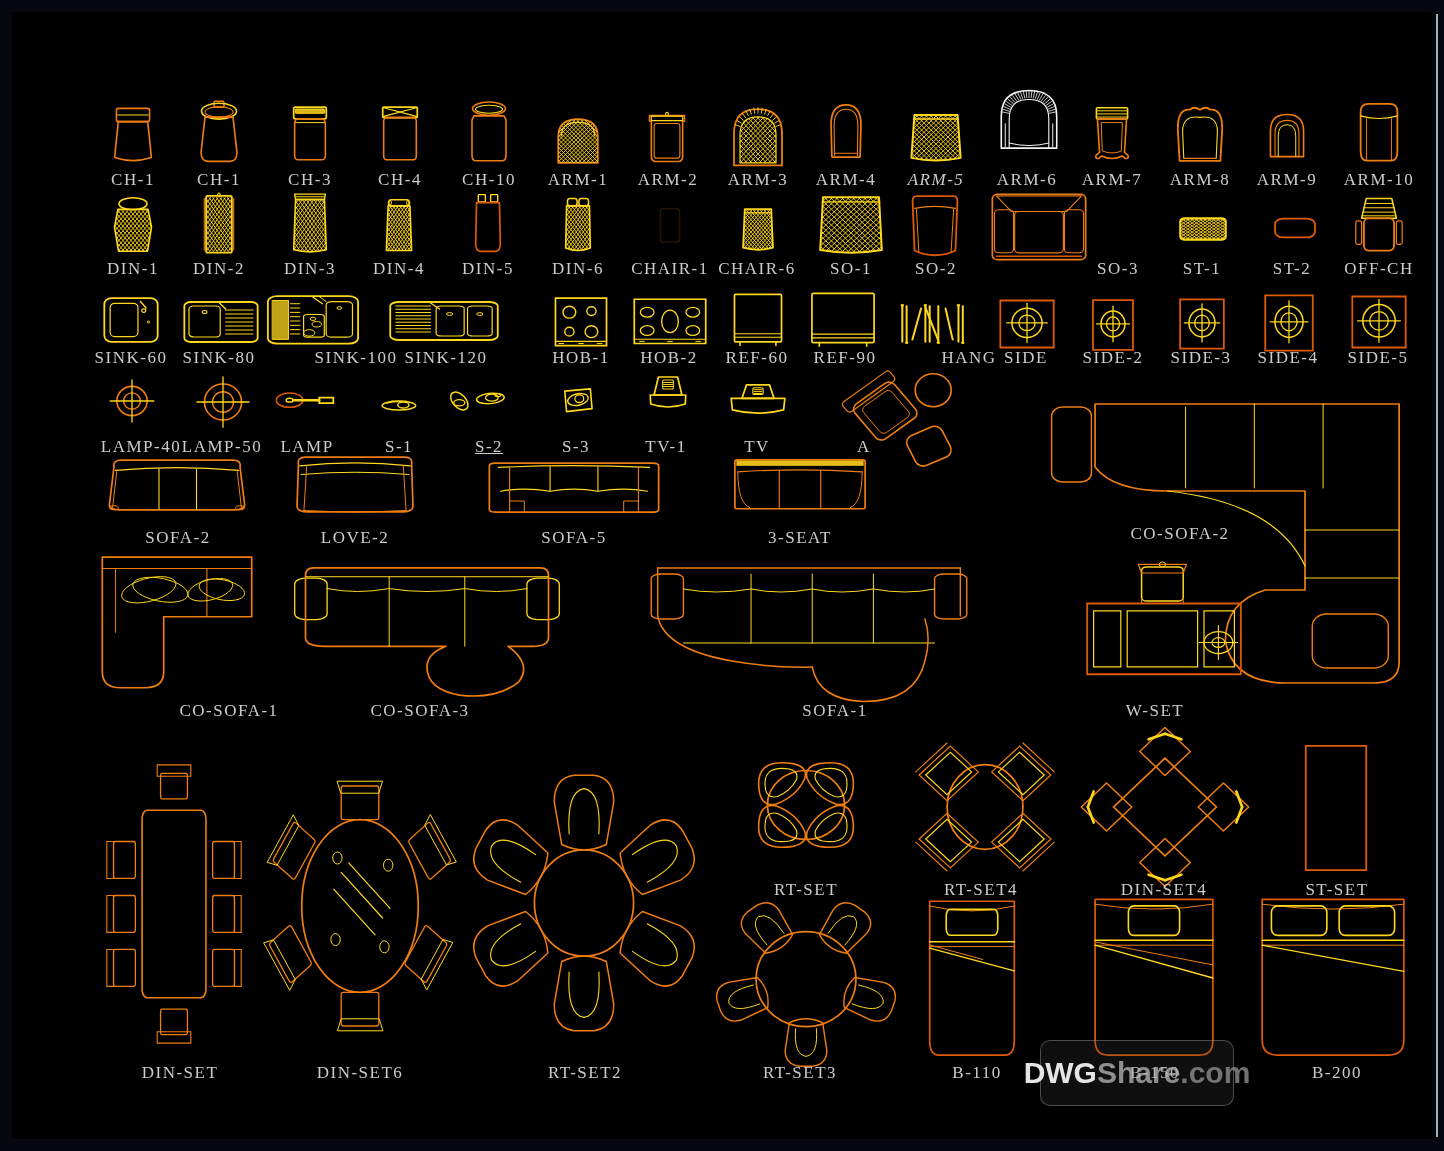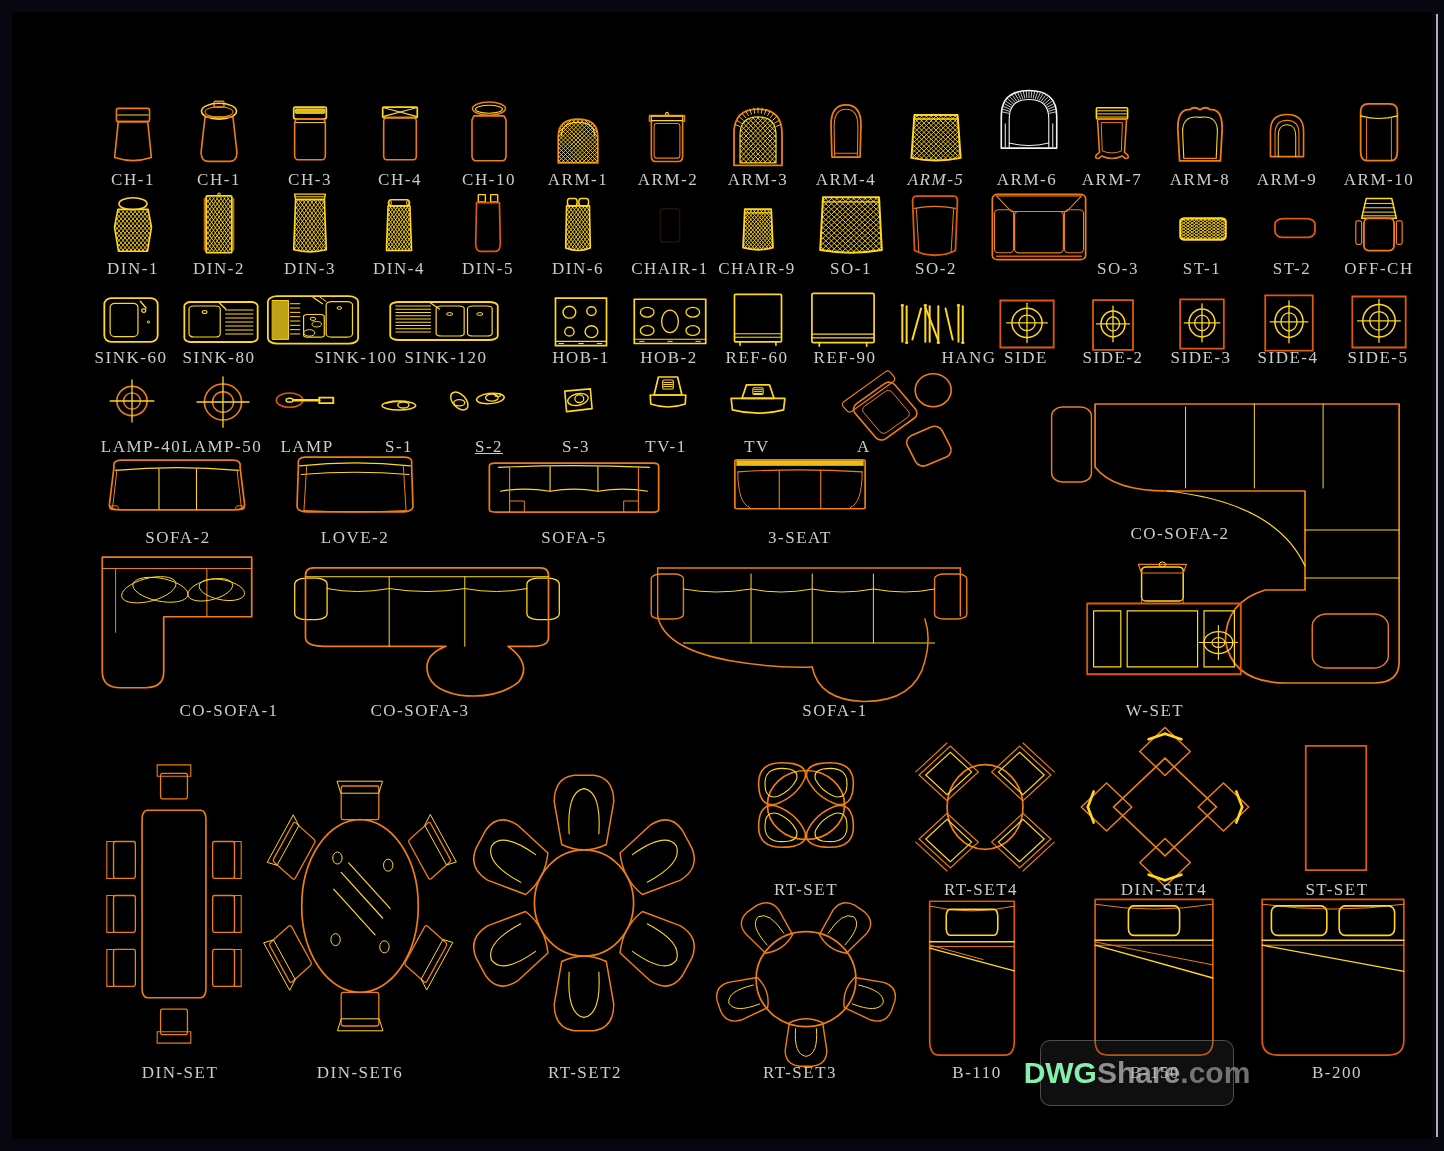--- a/index.html
+++ b/index.html
@@ -7,21 +7,21 @@
           font-family:"Liberation Serif",serif;}
   #sheet{position:absolute;left:12px;top:12px;width:1420px;height:1127px;background:#000;}
   .item{position:absolute;}
   .item svg{position:absolute;left:0;top:0;width:100%;height:100%;overflow:visible;display:block;}
   .lbl{position:absolute;transform:translateX(-50%);color:#C9CDCB;font-size:17px;
        letter-spacing:1.5px;white-space:nowrap;font-family:"Liberation Serif",serif;z-index:5;}
   #rline{position:absolute;left:1436px;top:14px;width:2px;height:1123px;background:#A9B2B2;z-index:2;}
   #wm{position:absolute;left:1040px;top:1040px;width:192px;height:64px;border:1px solid rgba(150,150,150,.45);
       border-radius:10px;background:rgba(70,70,70,.22);display:flex;align-items:center;justify-content:center;
       font-family:"Liberation Sans",sans-serif;font-size:30px;font-weight:bold;z-index:10;letter-spacing:0;}
-  #wm .dwg{color:#86efac;}
+  #wm .dwg{color:#e5e5e5;}
   #wm .share{color:rgba(185,185,185,.75);}
   #wm .com{color:rgba(160,160,160,.7);}
 </style>
 </head>
 <body>
 
 <div id="canvas">
   <div id="sheet"></div>
   <div id="rline"></div>
   <div id="wm">
@@ -776,21 +776,21 @@
             <path d="M92,100 L100,92" stroke="#FFD81E" stroke-width="0.9" fill="none" stroke-linejoin="round" stroke-linecap="round" vector-effect="non-scaling-stroke"></path>
             <path d="M8,100 L0,92" stroke="#FFD81E" stroke-width="0.9" fill="none" stroke-linejoin="round" stroke-linecap="round" vector-effect="non-scaling-stroke"></path>
           </g>
           <line x1="19" y1="17" x2="81" y2="17" stroke="#FFD81E" stroke-width="1.2" fill="none" stroke-linecap="round" vector-effect="non-scaling-stroke"></line>
         </g>
         <clipPath id="cp9">
           <path d="M20,10 L80,10 L84,84 Q50,92 16,84 Z"></path>
         </clipPath>
       </svg>
     </div>
-    <div class="lbl" style="left: 757px; top: 259px;">CHAIR-9</div>
+    <div class="lbl" style="left: 757px; top: 259px;">CHAIR-6</div>
     <div class="item" style="left: 816px; top: 192px; width: 70px; height: 66px;">
       <svg viewBox="0 0 100 100" preserveAspectRatio="none">
         <g>
           <path d="M10,8 L90,8 L94,88 Q50,96 6,88 Z" stroke="#FFD81E" stroke-width="2" fill="none" stroke-linejoin="round" stroke-linecap="round" vector-effect="non-scaling-stroke"></path>
           <g clip-path="url(#cp10)">
             <path d="M0,8 L8,0" stroke="#FFD81E" stroke-width="0.9" fill="none" stroke-linejoin="round" stroke-linecap="round" vector-effect="non-scaling-stroke"></path>
             <path d="M100,8 L92,0" stroke="#FFD81E" stroke-width="0.9" fill="none" stroke-linejoin="round" stroke-linecap="round" vector-effect="non-scaling-stroke"></path>
             <path d="M0,16 L16,0" stroke="#FFD81E" stroke-width="0.9" fill="none" stroke-linejoin="round" stroke-linecap="round" vector-effect="non-scaling-stroke"></path>
             <path d="M100,16 L84,0" stroke="#FFD81E" stroke-width="0.9" fill="none" stroke-linejoin="round" stroke-linecap="round" vector-effect="non-scaling-stroke"></path>
             <path d="M0,24 L24,0" stroke="#FFD81E" stroke-width="0.9" fill="none" stroke-linejoin="round" stroke-linecap="round" vector-effect="non-scaling-stroke"></path>

